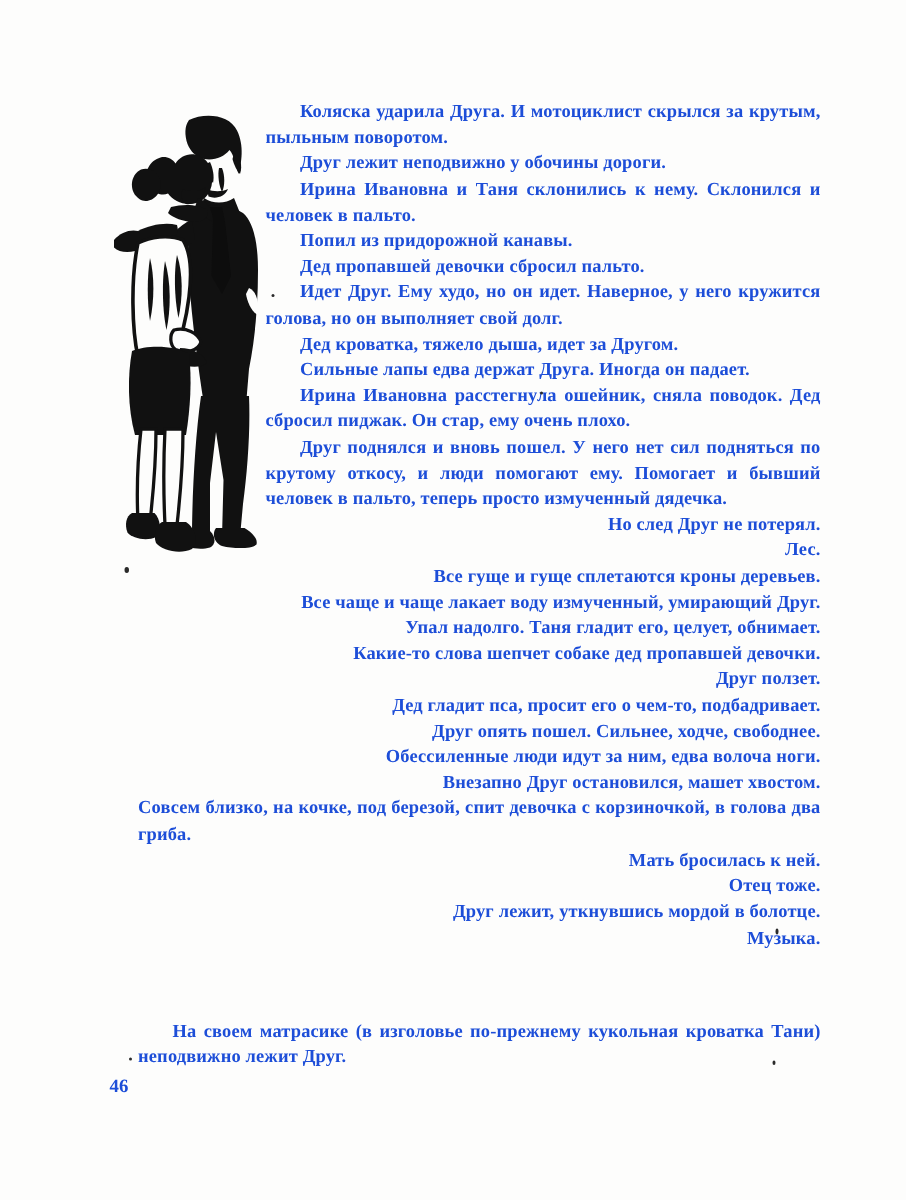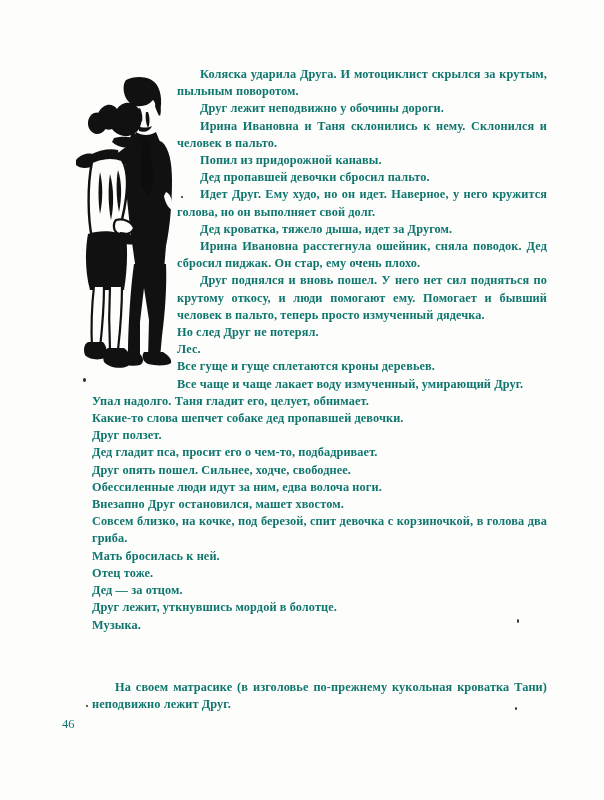--- a/index.html
+++ b/index.html
@@ -7,21 +7,21 @@
     padding: 0;
     background: #ffffff;
   }
   .page {
     position: relative;
     width: 604px;
     height: 800px;
     background: #fdfdfc;
     overflow: hidden;
     font-family: "Liberation Serif", "DejaVu Serif", serif;
-    color: #0f766e;
+    color: #1d4ed8;
   }
 
   
   .illustration {
     position: absolute;
     left: 70px;
     top: 74px;
     width: 104px;
     height: 322px;
     float: none;
@@ -49,43 +49,43 @@
     shape-outside: content-box;
   }
   .textbody p {
     margin: 0;
     text-indent: 23px;
   }
 
   .lines p {
     margin: 0;
     text-indent: 0;
-    text-align: left;
+    text-align: right;
     white-space: nowrap;
   }
   .lines p.justified {
     white-space: normal;
     text-align: justify;
   }
 
   .gap { height: 17.2px; }
   .gap-lg { height: 28px; }
 
   .closing {
     text-align: justify;
   }
   .closing p { margin: 0; text-indent: 23px; }
 
   
   .folio {
     position: absolute;
-    left: 62px;
+    left: 73px;
     top: 717px;
     font-size: 12.5px;
-    font-weight: normal;
+    font-weight: bold;
     font-family: "Liberation Serif", "DejaVu Serif", serif;
   }
 
   
   .speck {
     position: absolute;
     background: #2a2a2a;
     border-radius: 50%;
   }
 </style>
@@ -177,39 +177,39 @@
 
     <div class="floatbox"></div>
 
     <p>Коляска ударила Друга. И мотоциклист скрылся за крутым, пыльным поворотом.</p>
     <p>Друг лежит неподвижно у обочины дороги.</p>
     <p>Ирина Ивановна и Таня склонились к нему. Склонился и человек в пальто.</p>
     <p>Попил из придорожной канавы.</p>
     <p>Дед пропавшей девочки сбросил пальто.</p>
     <p>Идет Друг. Ему худо, но он идет. Наверное, у него кружится голова, но он выполняет свой долг.</p>
     <p>Дед кроватка, тяжело дыша, идет за Другом.</p>
+    <p>Сильные лапы едва держат Друга. Иногда он падает.</p>
     <p>Ирина Ивановна расстегнула ошейник, сняла поводок. Дед сбросил пиджак. Он стар, ему очень плохо.</p>
     <p>Друг поднялся и вновь пошел. У него нет сил подняться по крутому откосу, и люди помогают ему. Помогает и бывший человек в пальто, теперь просто измученный дядечка.</p>
 
     <div class="lines">
       <p>Но след Друг не потерял.</p>
       <p>Лес.</p>
       <p>Все гуще и гуще сплетаются кроны деревьев.</p>
       <p>Все чаще и чаще лакает воду измученный, умирающий Друг.</p>
       <p>Упал надолго. Таня гладит его, целует, обнимает.</p>
       <p>Какие-то слова шепчет собаке дед пропавшей девочки.</p>
       <p>Друг ползет.</p>
       <p>Дед гладит пса, просит его о чем-то, подбадривает.</p>
       <p>Друг опять пошел. Сильнее, ходче, свободнее.</p>
       <p>Обессиленные люди идут за ним, едва волоча ноги.</p>
       <p>Внезапно Друг остановился, машет хвостом.</p>
       <p class="justified">Совсем близко, на кочке, под березой, спит девочка с корзиночкой, в голова два гриба.</p>
       <p>Мать бросилась к ней.</p>
       <p>Отец тоже.</p>
-      <p>Дед — за отцом.</p>
       <p>Друг лежит, уткнувшись мордой в болотце.</p>
       <p>Музыка.</p>
     </div>
 
     <div class="gap-lg"></div>
     <div class="gap"></div>
 
     <div class="closing">
       <p>На своем матрасике (в изголовье по-прежнему кукольная кроватка Тани) неподвижно лежит Друг.</p>
     </div>

